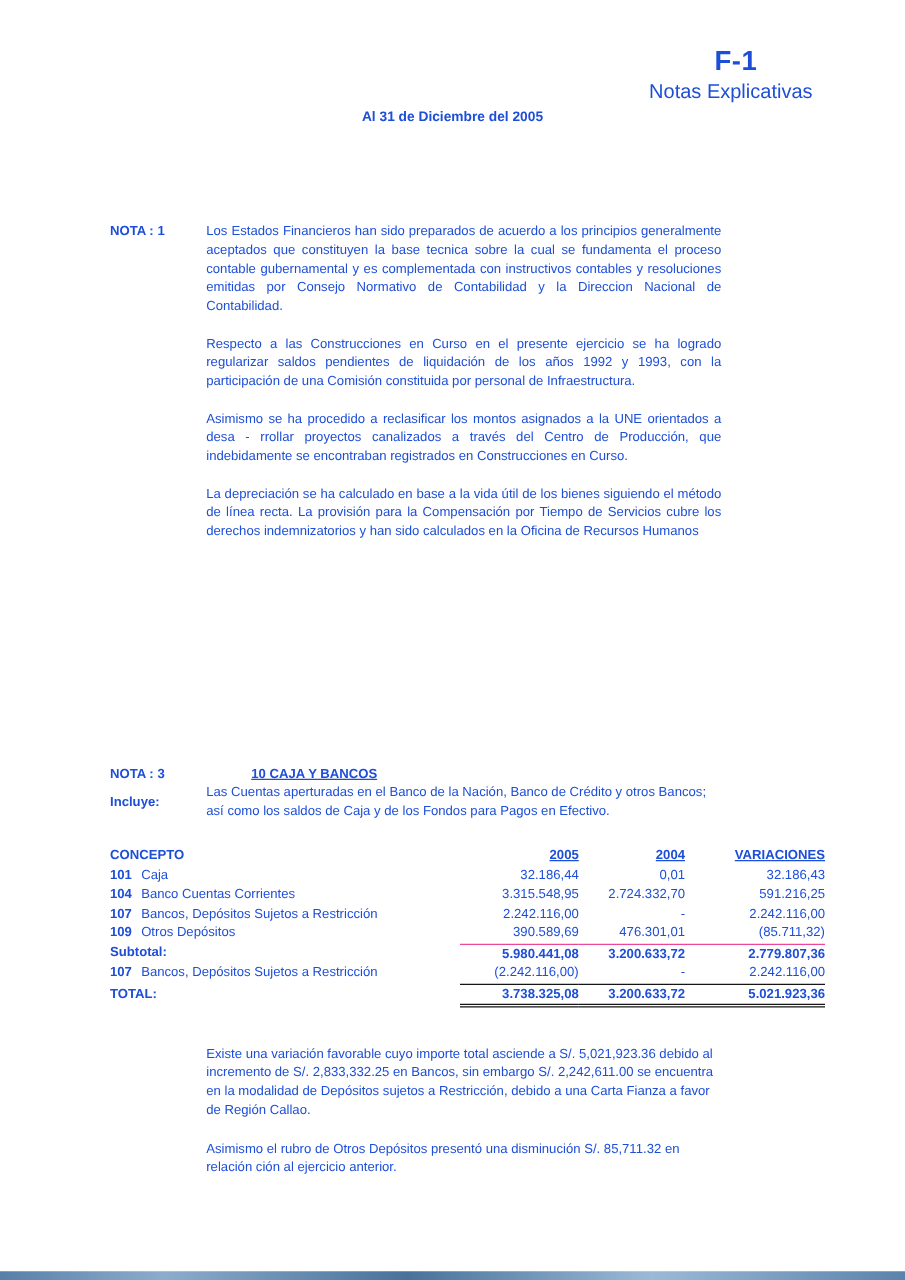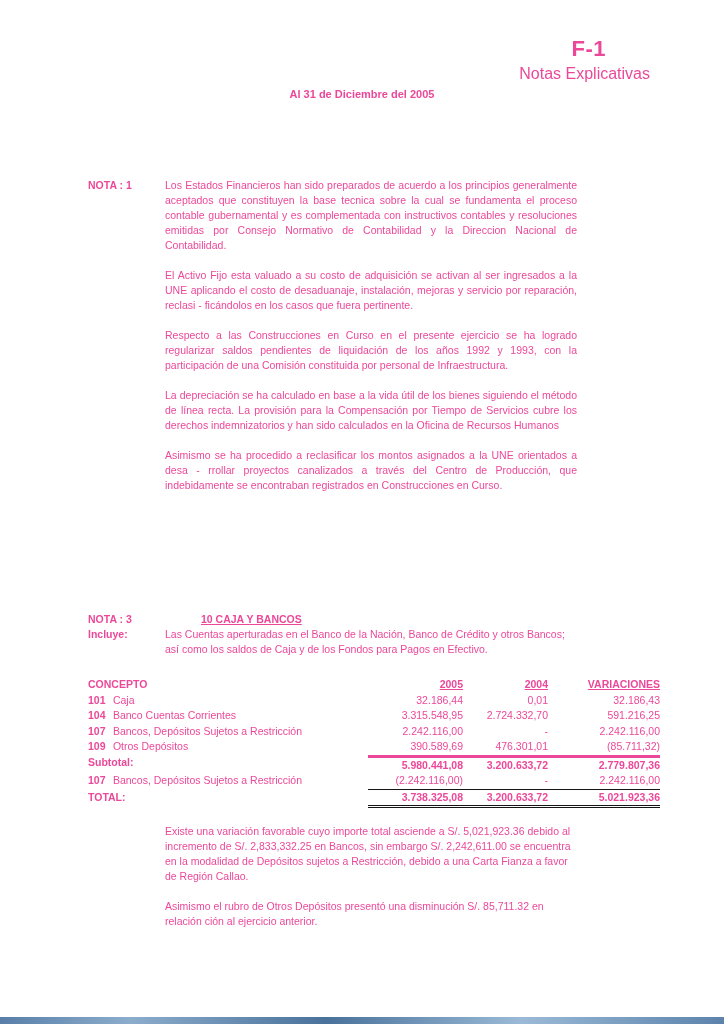--- a/index.html
+++ b/index.html
@@ -2,21 +2,21 @@
 <html><head>
 <meta charset="utf-8">
 <style>
   html,body { margin:0; padding:0; background:#e8e8e8; }
   .page {
     position:relative;
     width:724px; height:1024px;
     margin:0 auto;
     background:#ffffff;
     font-family:"Liberation Sans", sans-serif;
-    color:#ec4899;
+    color:#1d4ed8;
     overflow:hidden;
   }
 
   
   .header-block { position:absolute; top:36px; right:74px; text-align:right; }
   .form-code { font-size:22px; font-weight:bold; padding-right:44px; letter-spacing:0.5px; }
   .header-sub { font-size:16px; font-weight:normal; margin-top:3px;margin-left:38px; }
 
   
   .title-block { position:absolute; top:86px; left:0; width:724px; text-align:center;
@@ -25,42 +25,42 @@
   
   .note-flex { display:flex; align-items:flex-start; }
   .note-label { width:77px; flex-shrink:0; font-size:10.5px; font-weight:bold; line-height:15px; }
   .note-body { width:412px; font-size:10.5px; line-height:15px; text-align:justify; }
   .note-body p { margin:0 0 15px 0; }
   .note-body p:last-child { margin-bottom:0; }
 
   .nota1 { position:absolute; top:178px; left:88px; }
 
   .nota3 { position:absolute; top:612px; left:88px; }
-  .nota3 .row { display:flex; align-items:flex-start; }
+  .nota3 .row { display:flex; align-items:center; }
   .section-heading { font-size:10.5px; font-weight:bold; text-decoration:underline; line-height:15px;margin-left:36px; }
   .incluye-text { width:412px; font-size:10.5px; line-height:15px; }
 
   
   .acct-table { position:absolute; top:677px; left:88px; width:572px;
     font-size:10.5px; line-height:15.5px; }
   .t-row { display:grid; grid-template-columns:280px 95px 85px 112px; }
   .t-concept { text-align:left; white-space:nowrap; }
   .t-num { text-align:right; white-space:nowrap; }
   .t-head { font-weight:bold; }
   .t-head .t-num { text-decoration:underline; }
   .code { font-weight:bold; display:inline-block; min-width:22px; }
   .bold { font-weight:bold; }
-  .rule-top { border-top:3px solid #ec4899; }
+  .rule-top { border-top:1px solid #ec4899; }
   .rule-bottom { border-bottom:1px solid #151515; }
   .rule-double { border-bottom:3px double #151515; }
 
   
   .closing { position:absolute; top:820px; left:165px; width:412px;
     font-size:10.5px; line-height:15px; }
-  .closing p { margin:4px 0 15px 0; }
+  .closing p { margin:16px 0 15px 0; }
 
   
   .bottom-edge-bar { position:absolute; bottom:0; left:0; width:100%; height:7px;
     background:linear-gradient(90deg,#46719f 0%, #7fa3c6 18%, #35628f 45%, #8fb2d2 72%, #4a75a2 100%);
     opacity:.9; }
 </style>
 </head>
 <body>
 
 <div class="page">
@@ -71,24 +71,23 @@
   </div>
 
   <div class="title-block">
     <div>Al 31 de Diciembre del 2005</div>
   </div>
 
   <div class="nota1 note-flex">
     <div class="note-label">NOTA : 1</div>
     <div class="note-body">
       <p>Los Estados Financieros han sido preparados de acuerdo a los principios generalmente aceptados que constituyen la base tecnica sobre la cual se fundamenta el proceso contable gubernamental y es complementada con instructivos contables y resoluciones emitidas por Consejo Normativo de Contabilidad y la Direccion Nacional de Contabilidad.</p>
-      <p>El Activo Fijo esta valuado a su costo de adquisición se activan al ser ingresados a la UNE aplicando el costo de desaduanaje, instalación, mejoras y servicio por reparación, reclasi - ficándolos en los casos que fuera pertinente.</p>
       <p>Respecto a las Construcciones en Curso en el presente ejercicio se ha logrado regularizar saldos pendientes de liquidación de los años 1992 y 1993, con la participación de una Comisión constituida por personal de Infraestructura.</p>
+      <p>Asimismo se ha procedido a reclasificar los montos asignados a la UNE orientados a desa - rrollar proyectos canalizados a través del Centro de Producción, que indebidamente se encontraban registrados en Construcciones en Curso.</p>
       <p>La depreciación se ha calculado en base a la vida útil de los bienes siguiendo el método de línea recta. La provisión para la Compensación por Tiempo de Servicios cubre los derechos indemnizatorios y han sido calculados en la Oficina de Recursos Humanos</p>
-      <p>Asimismo se ha procedido a reclasificar los montos asignados a la UNE orientados a desa - rrollar proyectos canalizados a través del Centro de Producción, que indebidamente se encontraban registrados en Construcciones en Curso.</p>
     </div>
   </div>
 
   <div class="nota3">
     <div class="row">
       <div class="note-label">NOTA : 3</div>
       <div class="section-heading">10 CAJA Y BANCOS</div>
     </div>
     <div class="row">
       <div class="note-label">Incluye:</div>

